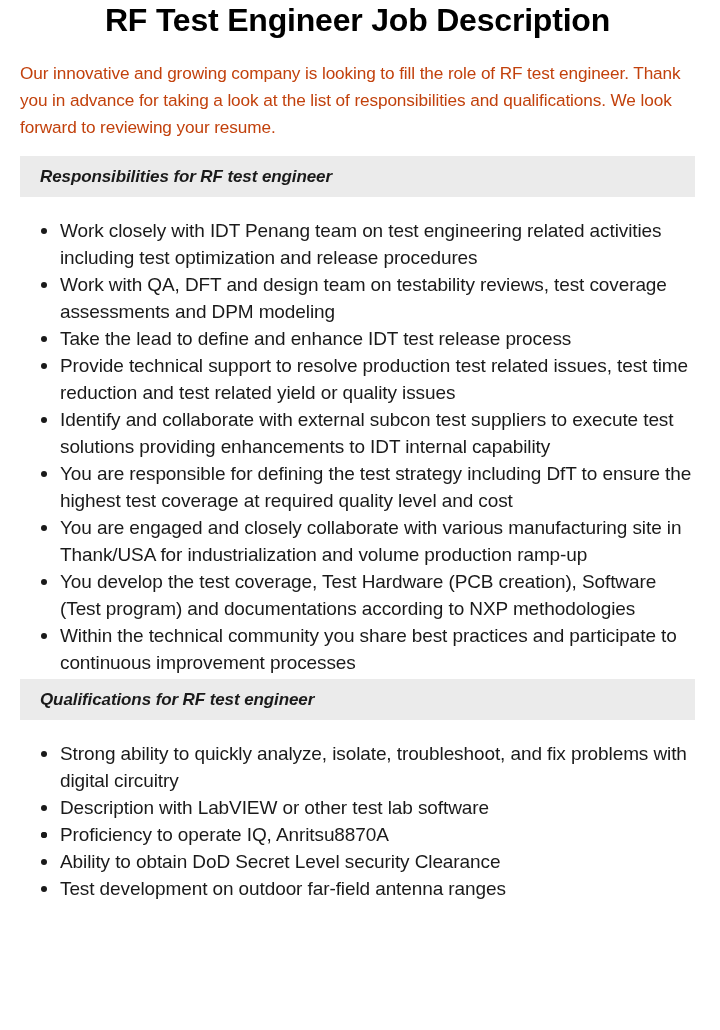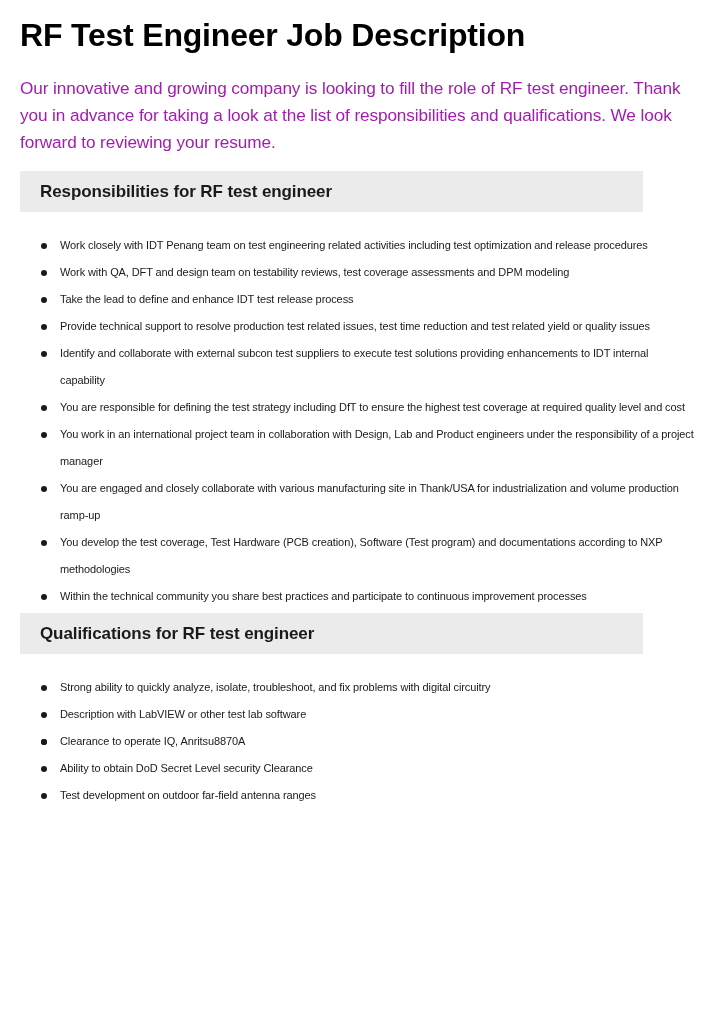--- a/index.html
+++ b/index.html
@@ -15,58 +15,60 @@
       color: #111111;
     }
     .page {
       position: relative;
       width: 720px;
       padding: 0 25px 0 20px;
       box-sizing: border-box;
     }
     .title {
       margin: 0;
-      padding-top: 15px;
+      padding-top: 0;
+      text-align: center;
       font-size: 32px;
       font-weight: bold;
       line-height: 40px;
       letter-spacing: -0.2px;
       color: #000000;
     }
     .intro {
       margin: 20px 0 0 0;
       font-size: 17.2px;
       line-height: 27px;
-      color: #a21caf;
+      color: #c2410c;
       letter-spacing: -0.1px;
     }
     .section-header {
       margin-top: 15px;
       height: 41px;
       background: #ebebeb;
       display: flex;
       align-items: center;
       padding-left: 20px;
       box-sizing: border-box;
-      width: 623px;
+      width: 675px;
+      font-style: italic;
     }
     .section-header span {
       font-size: 17px;
       font-weight: bold;
       color: #1a1a1a;
       letter-spacing: -0.1px;
     }
     ul.items {
       list-style: none;
       margin: 20px 0 0 0;
       padding: 0 0 0 40px;
     }
     ul.items li {
       position: relative;
-      font-size: 11px;
+      font-size: 19px;
       line-height: 27px;
       color: #1a1a1a;
       letter-spacing: -0.1px;
     }
     ul.items li .bullet {
       position: absolute;
       left: -19px;
       top: 11px;
       width: 6px;
       height: 6px;
@@ -87,30 +89,29 @@
   <div class="section-header">
     <span>Responsibilities for RF test engineer</span>
   </div>
   <ul class="items">
     <li><span class="bullet"></span><span>Work closely with IDT Penang team on test engineering related activities including test optimization and release procedures</span></li>
     <li><span class="bullet"></span><span>Work with QA, DFT and design team on testability reviews, test coverage assessments and DPM modeling</span></li>
     <li><span class="bullet"></span><span>Take the lead to define and enhance IDT test release process</span></li>
     <li><span class="bullet"></span><span>Provide technical support to resolve production test related issues, test time reduction and test related yield or quality issues</span></li>
     <li><span class="bullet"></span><span>Identify and collaborate with external subcon test suppliers to execute test solutions providing enhancements to IDT internal capability</span></li>
     <li><span class="bullet"></span><span>You are responsible for defining the test strategy including DfT to ensure the highest test coverage at required quality level and cost</span></li>
-    <li><span class="bullet"></span><span>You work in an international project team in collaboration with Design, Lab and Product engineers under the responsibility of a project manager</span></li>
     <li><span class="bullet"></span><span>You are engaged and closely collaborate with various manufacturing site in Thank/USA for industrialization and volume production ramp-up</span></li>
     <li><span class="bullet"></span><span>You develop the test coverage, Test Hardware (PCB creation), Software (Test program) and documentations according to NXP methodologies</span></li>
     <li><span class="bullet"></span><span>Within the technical community you share best practices and participate to continuous improvement processes</span></li>
   </ul>
 
   <div class="section-header section-quals">
     <span>Qualifications for RF test engineer</span>
   </div>
   <ul class="items">
     <li><span class="bullet"></span><span>Strong ability to quickly analyze, isolate, troubleshoot, and fix problems with digital circuitry</span></li>
     <li><span class="bullet"></span><span>Description with LabVIEW or other test lab software</span></li>
     <li><span class="bullet"></span></li>
-    <li><span class="bullet"></span><span>Clearance to operate IQ, Anritsu8870A</span></li>
+    <li><span class="bullet"></span><span>Proficiency to operate IQ, Anritsu8870A</span></li>
     <li><span class="bullet"></span><span>Ability to obtain DoD Secret Level security Clearance</span></li>
     <li><span class="bullet"></span><span>Test development on outdoor far-field antenna ranges</span></li>
   </ul>
 </div>
 
 </body></html>

